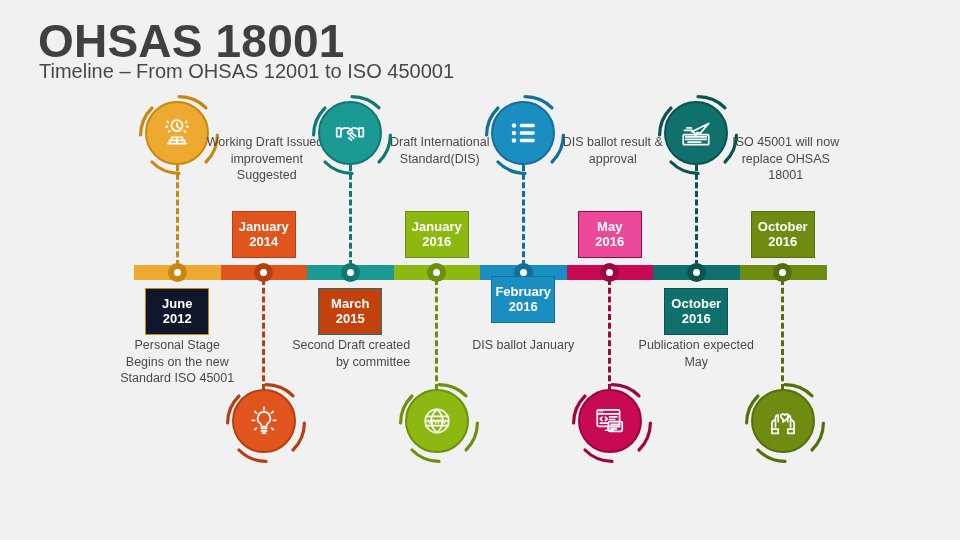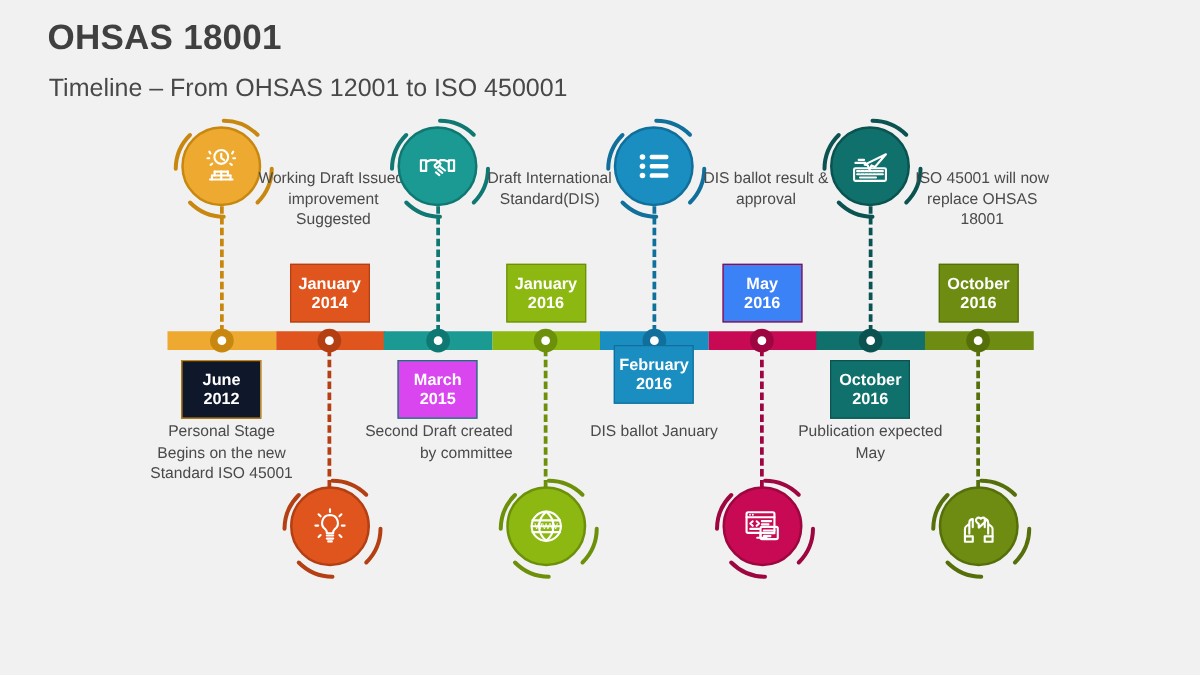--- a/index.html
+++ b/index.html
@@ -8,21 +8,21 @@
     background:#f1f1f1;
     font-family:"Liberation Sans", sans-serif;
     overflow:hidden;
     position:relative;
   }
   #stage{position:absolute;left:0;top:0;width:960px;height:540px;}
 
   
   .title{
     position:absolute;left:38px;top:14px;
-    font-size:28px;font-weight:bold;color:#404040;
+    font-size:46px;font-weight:bold;color:#404040;
     letter-spacing:.2px;
   }
   .subtitle{
     position:absolute;left:39px;top:60px;
     font-size:20px;color:#484848;
   }
 
   
   .bar{position:absolute;left:134px;top:265px;width:692px;height:15px;}
   .seg{position:absolute;top:0;height:15px;}
@@ -146,21 +146,21 @@
       <path d="M3.6 42A38.4 38.4 0 0 1 15 15"></path>
     </g>
         </svg>
         <svg class="ico" viewBox="0 0 32 32">
           <path d="M16 7.5a6 6 0 0 0-3.4 10.9c.7.6 1 1.3 1 2.1v.8h4.8v-.8c0-.8.3-1.5 1-2.1A6 6 0 0 0 16 7.5z" stroke="#fff" fill="none" stroke-width="1.6" stroke-linecap="round" stroke-linejoin="round"></path>
           <path d="M13.6 23h4.8M13.6 25.3h4.8M14.6 27.4h2.8" stroke="#fff" fill="none" stroke-width="1.6" stroke-linecap="round" stroke-linejoin="round"></path>
           <path d="M16 3.2v2.1M7.4 7l1.5 1.5M24.6 7l-1.5 1.5M5 15.5h2.1M24.9 15.5H27M8.9 22.6L7.4 24.1M23.1 22.6l1.5 1.5" stroke="#fff" fill="none" stroke-width="1.6" stroke-linecap="round" stroke-linejoin="round"></path>
         </svg>
       </div>
       <div class="dash" style="left: 262.25px; border-left-color: rgb(179, 63, 19); top: 279px; height: 111px;"></div>
-      <div class="chip" style="left: 350.25px; background: #d946ef; border: 1.5px solid rgb(15, 120, 114); top: 288px;">
+      <div class="chip" style="left: 350.25px; background: #c2410c; border: 1.5px solid rgb(15, 120, 114); top: 288px;">
         <span>March</span>
         <span>2015</span>
       </div>
       <div class="desc" style="left: 350.25px; top: 337px; text-align: right;">Second Draft created by committee</div>
       <div class="circ" style="left: 350.25px; background: rgb(27, 154, 148); border: 2.5px solid rgb(15, 120, 114); top: 101px;">
         <svg class="arcs" viewBox="0 0 84 84">
     <g fill="none" stroke="#0f7872" stroke-width="3.2" stroke-linecap="round">
       <path d="M42 3.6A38.4 38.4 0 0 1 69 14.8"></path>
       <path d="M80.4 42A38.4 38.4 0 0 1 69 69"></path>
       <path d="M42 80.4A38.4 38.4 0 0 1 15 69"></path>
@@ -214,21 +214,21 @@
         <svg class="ico" viewBox="0 0 32 32">
           <circle cx="7.5" cy="9" r="2.1" fill="#fff"></circle>
           <circle cx="7.5" cy="16" r="2.1" fill="#fff"></circle>
           <circle cx="7.5" cy="23" r="2.1" fill="#fff"></circle>
           <rect x="13" y="7.3" width="14" height="3.4" rx="1.2" fill="#fff"></rect>
           <rect x="13" y="14.3" width="14" height="3.4" rx="1.2" fill="#fff"></rect>
           <rect x="13" y="21.3" width="14" height="3.4" rx="1.2" fill="#fff"></rect>
         </svg>
       </div>
       <div class="dash" style="left: 521.75px; border-left-color: rgb(16, 111, 155); top: 165px; height: 101px;"></div>
-      <div class="chip" style="left: 609.75px; background: #3b82f6; border: 1.5px solid rgb(157, 6, 64); top: 211px;">
+      <div class="chip" style="left: 609.75px; background: #ec4899; border: 1.5px solid rgb(157, 6, 64); top: 211px;">
         <span>May</span>
         <span>2016</span>
       </div>
       <div class="desc" style="left: 612.75px; top: 134px;">DIS ballot result &amp; approval</div>
       <div class="circ" style="left: 609.75px; background: rgb(199, 10, 83); border: 2.5px solid rgb(157, 6, 64); top: 389px;">
         <svg class="arcs" viewBox="0 0 84 84">
     <g fill="none" stroke="#9d0640" stroke-width="3.2" stroke-linecap="round">
       <path d="M42 3.6A38.4 38.4 0 0 1 69 14.8"></path>
       <path d="M80.4 42A38.4 38.4 0 0 1 69 69"></path>
       <path d="M42 80.4A38.4 38.4 0 0 1 15 69"></path>

